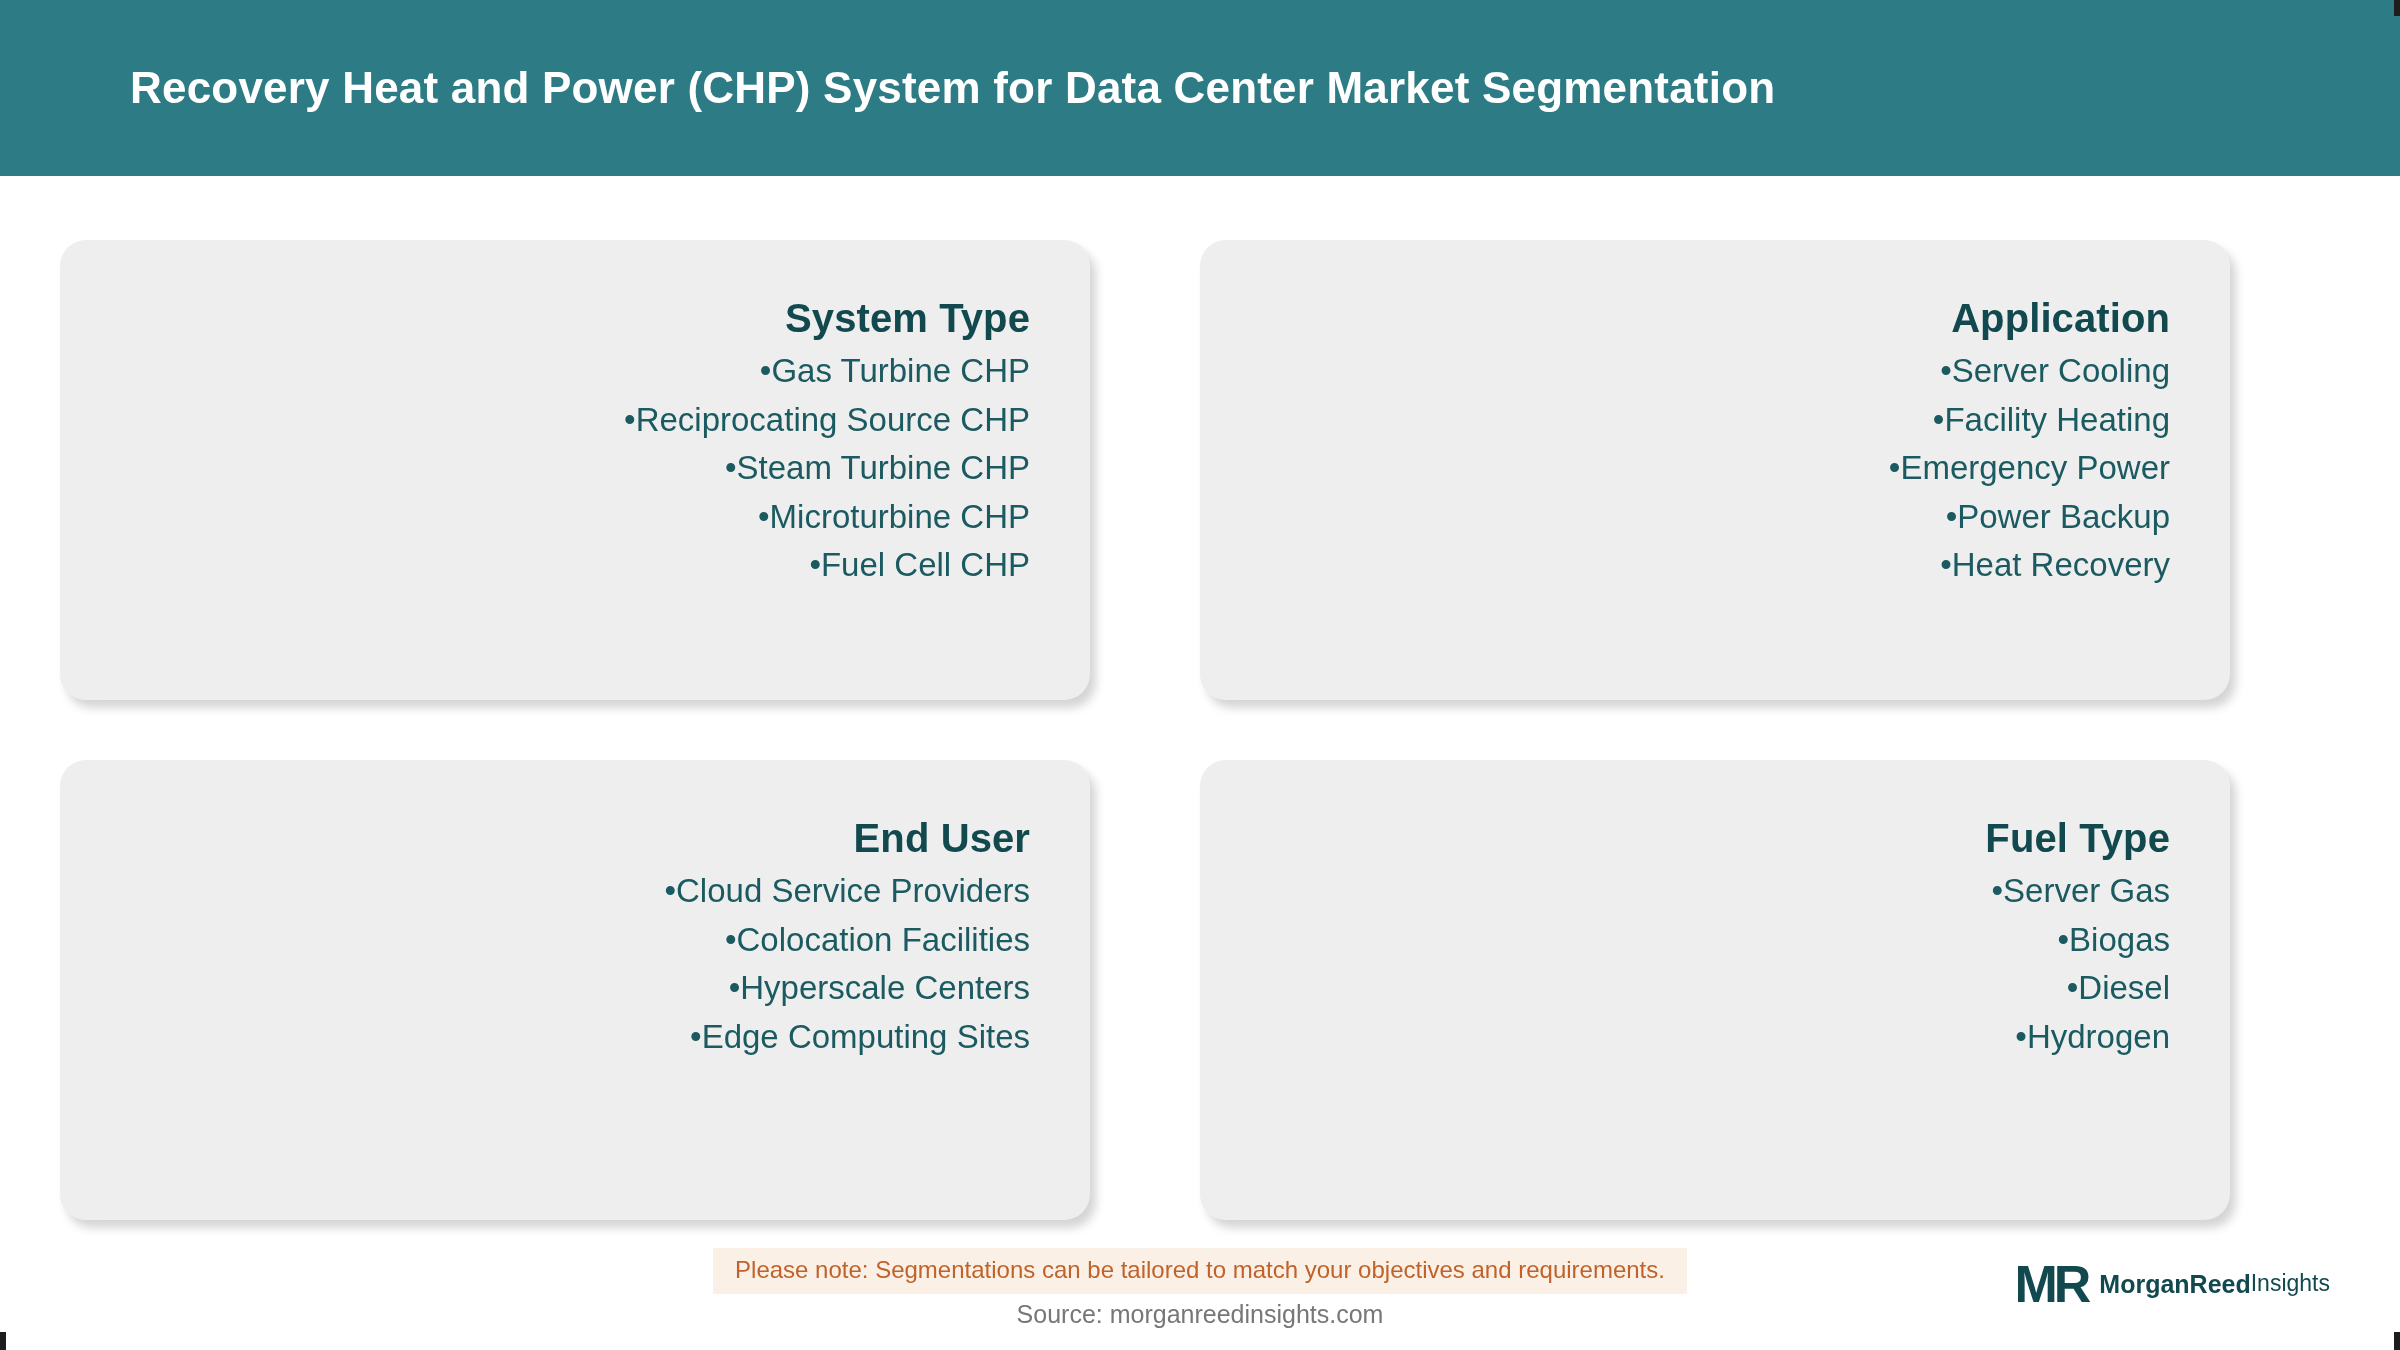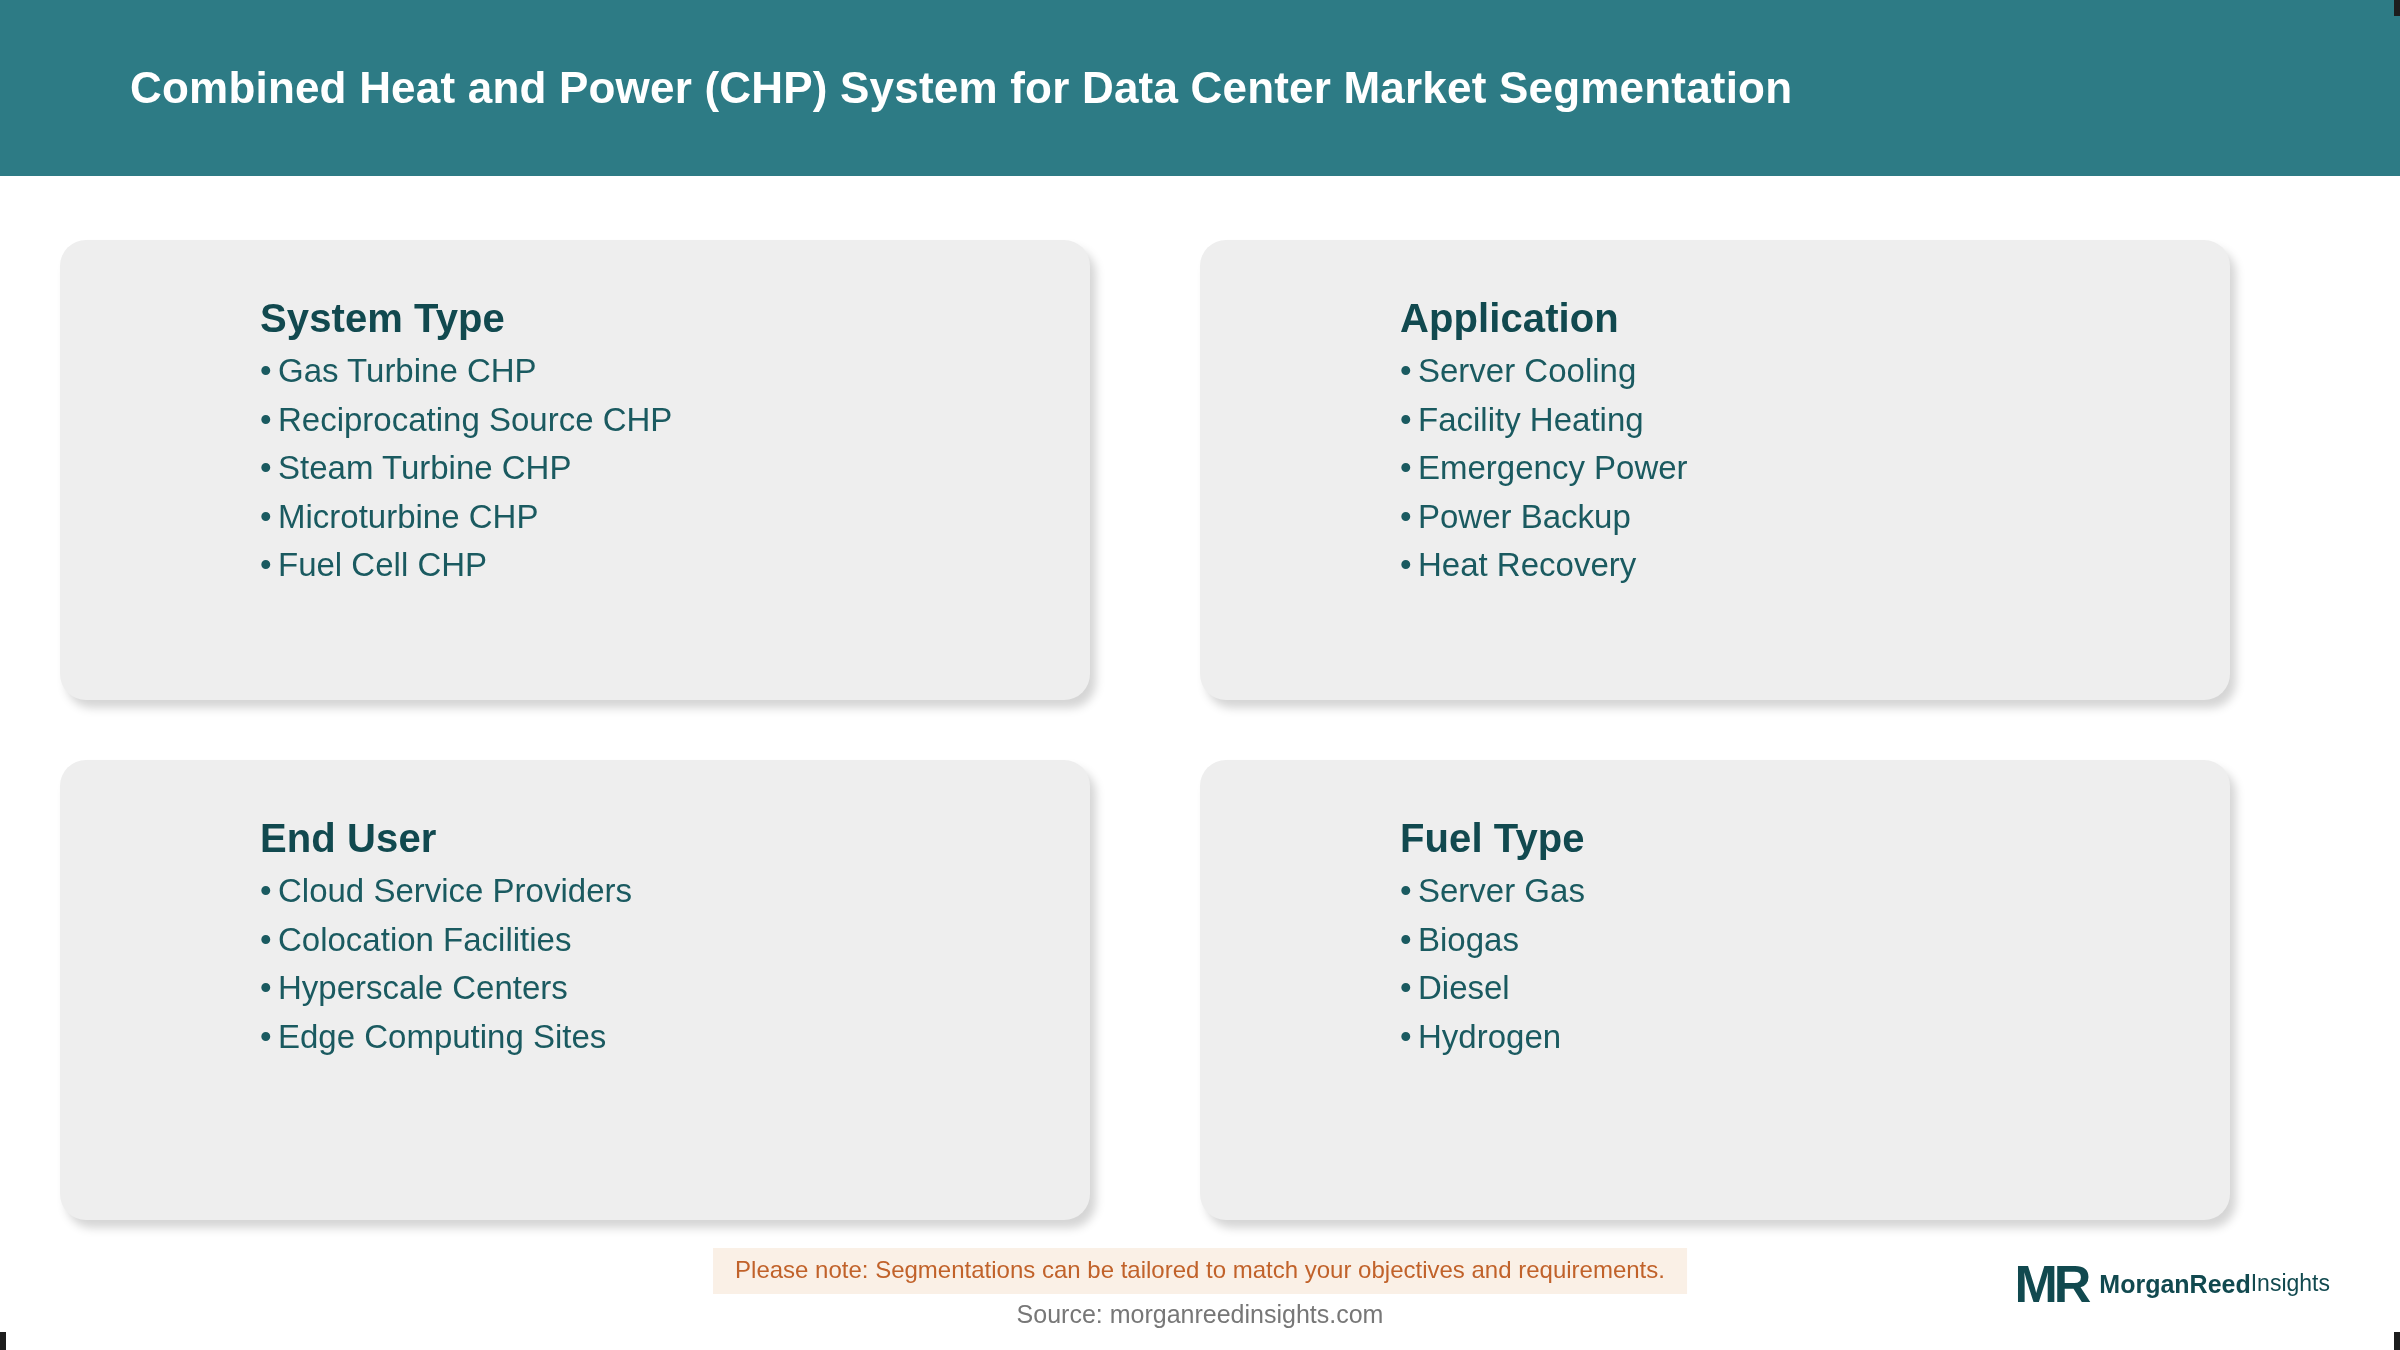--- a/index.html
+++ b/index.html
@@ -55,20 +55,21 @@
   }
   .card {
     width: 1030px;
     height: 460px;
     background: #eeeeee;
     border-radius: 26px;
     box-sizing: border-box;
     padding: 56px 60px 30px 200px;
     position: relative;
     box-shadow: 6px 8px 10px rgba(0,0,0,0.17);
+    text-align: right;
   }
   .card-title {
     color: #11494f;
     font-size: 40px;
     font-weight: bold;
     margin: 0 0 6px 0;
     letter-spacing: 0.1px;
   }
   .card-list {
     list-style: none;
@@ -142,21 +143,21 @@
     position: absolute;
     background: #1d1d1d;
   }
 </style>
 </head>
 <body>
 
 <div class="page">
 
   <div class="header">
-    <div class="header-title">Combined Heat and Power (CHP) System for Data Center Market Segmentation</div>
+    <div class="header-title">Recovery Heat and Power (CHP) System for Data Center Market Segmentation</div>
   </div>
 
   <div class="grid">
 
     <div class="card">
       <div class="card-title">System Type</div>
       <ul class="card-list">
         <li><span class="bullet">•</span><span>Gas Turbine CHP</span></li>
         <li><span class="bullet">•</span><span>Reciprocating Source CHP</span></li>
         <li><span class="bullet">•</span><span>Steam Turbine CHP</span></li>

